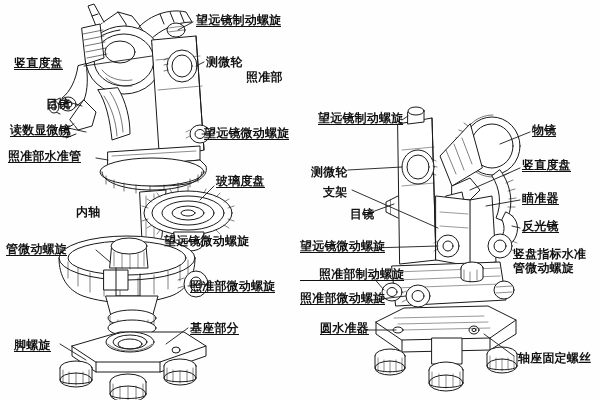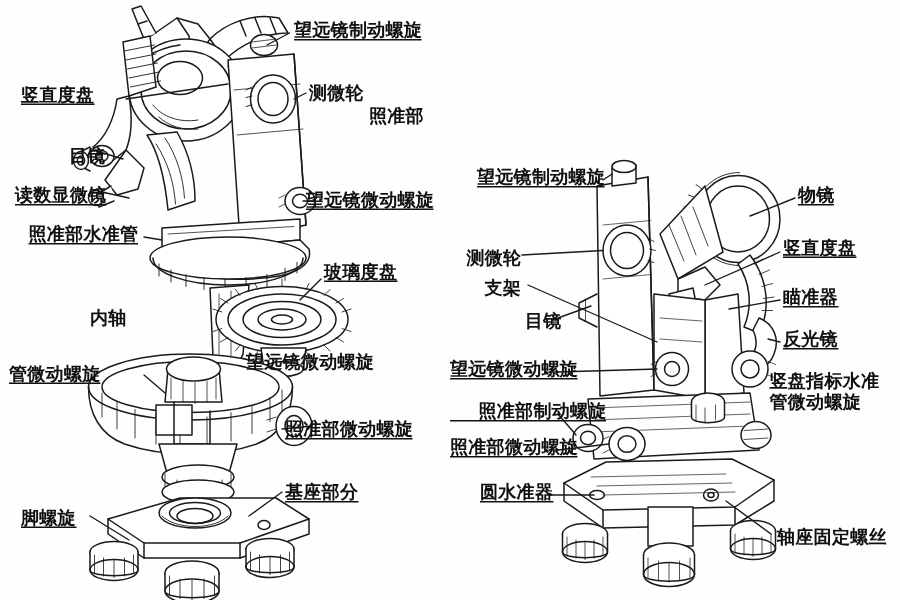--- a/index.html
+++ b/index.html
@@ -304,24 +304,24 @@
 
     </g>
   </svg>
 
   <div class="lbl u" style="left:196px;top:14px;">望远镜制动螺旋</div>
   <div class="lbl u" style="left:14px;top:57px;">竖直度盘</div>
   <div class="lbl" style="left:206px;top:56px;">测微轮</div>
   <div class="lbl" style="left:206px;top:71px;padding-left:40px;">照准部</div>
   <div class="lbl" style="left:46px;top:98px;">目镜</div>
   <div class="lbl u" style="left:10px;top:124px;text-align:right;">读数显微镜</div>
-  <div class="lbl u" style="left:19px;top:150px;">照准部水准管</div>
+  <div class="lbl u" style="left:8px;top:150px;">照准部水准管</div>
   <div class="lbl u" style="left:204px;top:127px;">望远镜微动螺旋</div>
   <div class="lbl u" style="left:216px;top:175px;">玻璃度盘</div>
-  <div class="lbl" style="left:60px;top:206px;text-align:right;">内轴</div>
+  <div class="lbl" style="left:76px;top:206px;text-align:right;">内轴</div>
   <div class="lbl" style="left:164px;top:235px;">望远镜微动螺旋</div>
   <div class="lbl u" style="left:6px;top:243px;">管微动螺旋</div>
   <div class="lbl u" style="left:190px;top:280px;">照准部微动螺旋</div>
   <div class="lbl u" style="left:190px;top:322px;">基座部分</div>
   <div class="lbl u" style="left:14px;top:339px;">脚螺旋</div>
 
   <div class="lbl u" style="left:318px;top:112px;">望远镜制动螺旋</div>
   <div class="lbl u" style="left:532px;top:124px;">物镜</div>
   <div class="lbl" style="left:311px;top:166px;">测微轮</div>
   <div class="lbl" style="left:323px;top:186px;">支架</div>

